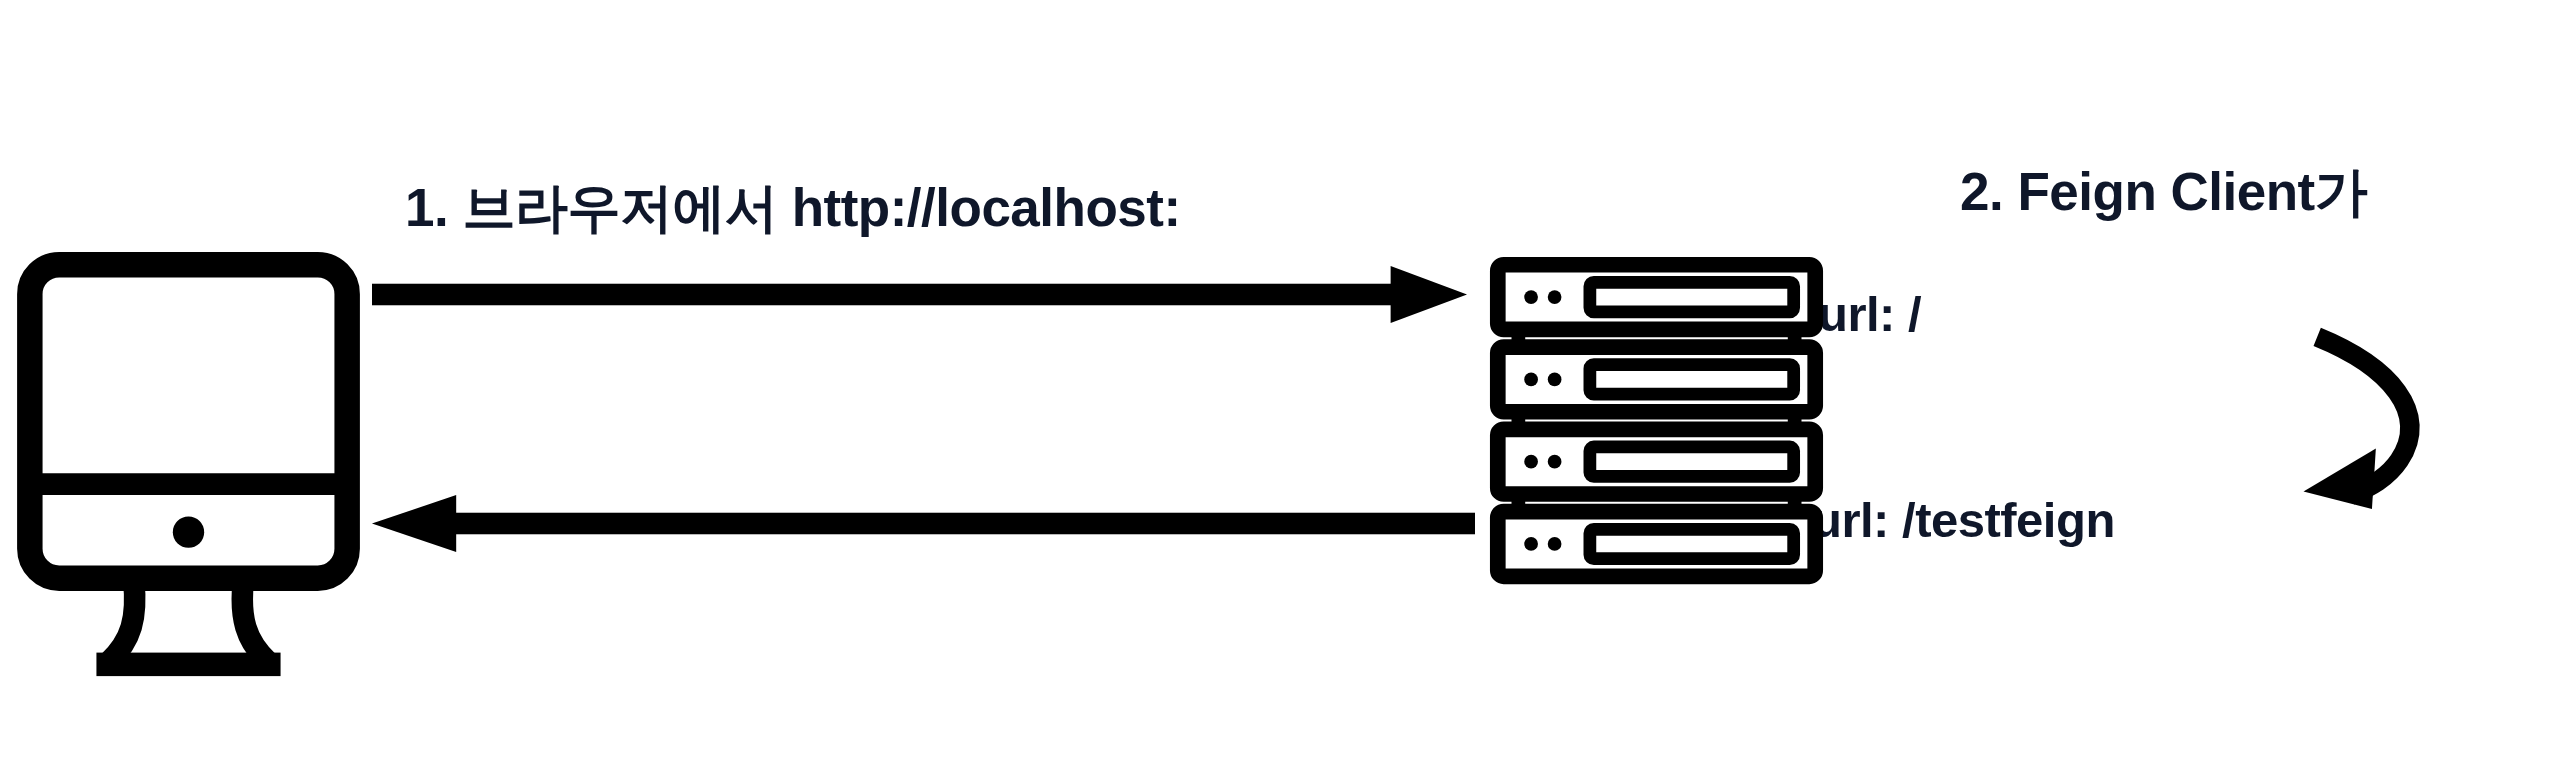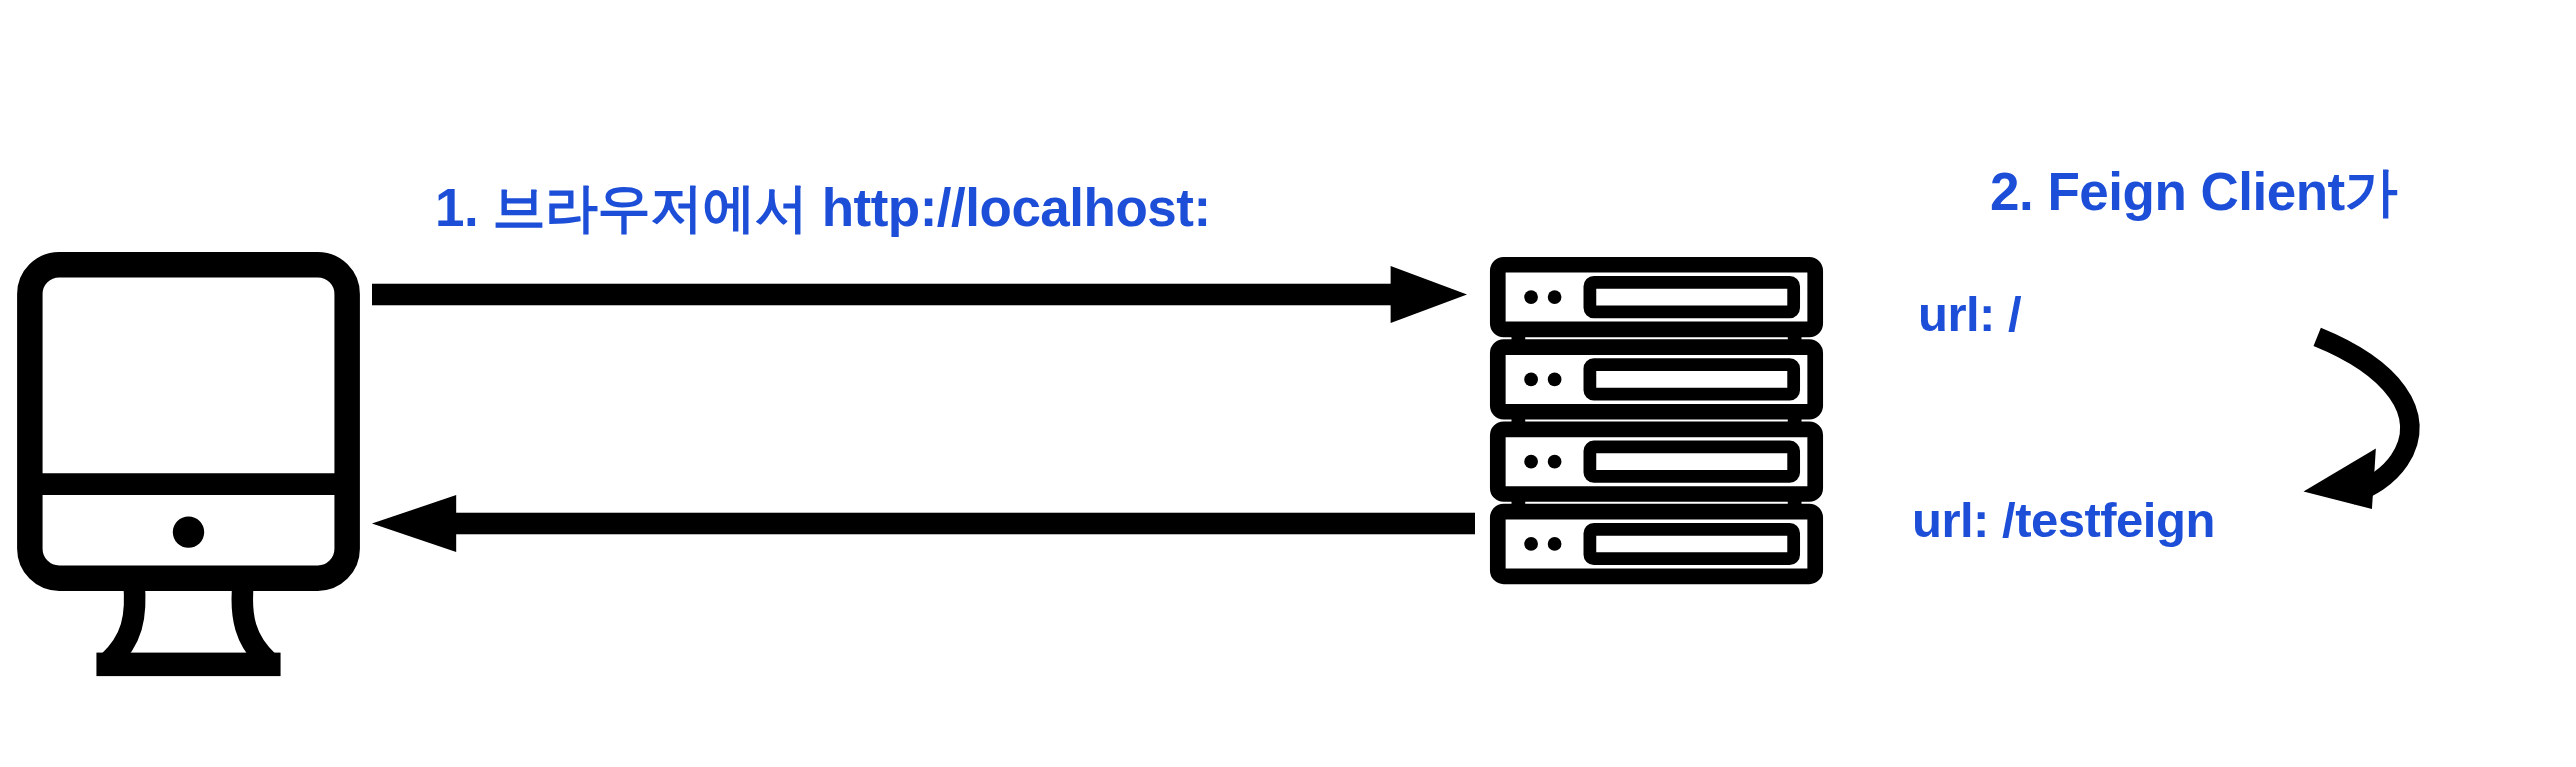--- a/index.html
+++ b/index.html
@@ -17,39 +17,38 @@
     background: #ffffff;
     overflow: hidden;
   }
   .abs { position: absolute; }
 
   
   .caption {
     position: absolute;
     font-family: "Liberation Sans", sans-serif;
     font-weight: bold;
-    color: #1d4ed8;
+    color: #0f172a;
     white-space: pre;
     letter-spacing: -0.5px;
-    margin-left: 30px;
   }
   .caption-lg {
     font-size: 53px;
     line-height: 65px;
   }
   .caption-md {
     font-size: 49px;
     line-height: 61px;
   }
 
   #text-step1 { left: 405px; top: 45px;  }
   #text-step2 { left: 1960px; top: 29px; }
   #text-step3 { left: 405px; top: 658px; }
-  #label-url-root { left: 1888px; top: 284px; }
-  #label-url-testfeign { left: 1882px; top: 490px; }
+  #label-url-root { left: 1818px; top: 284px; }
+  #label-url-testfeign { left: 1812px; top: 490px; }
 
   
   #monitor-icon { left: 13.7px;  top: 253px; width: 349px; height: 333px; }
   #server-icon  { left: 1484px; top: 253px; width: 345px; height: 338px; }
   #arrow-request  { left: 372px;  top: 266px; width: 1097px; height: 57px; }
   #arrow-response { left: 370px;  top: 495px; width: 1105px; height: 57px; }
   #arrow-curved   { left: 2282px; top: 323px; width: 176px; height: 196px; }
 
   svg { display: block; overflow: visible; }
 </style>

